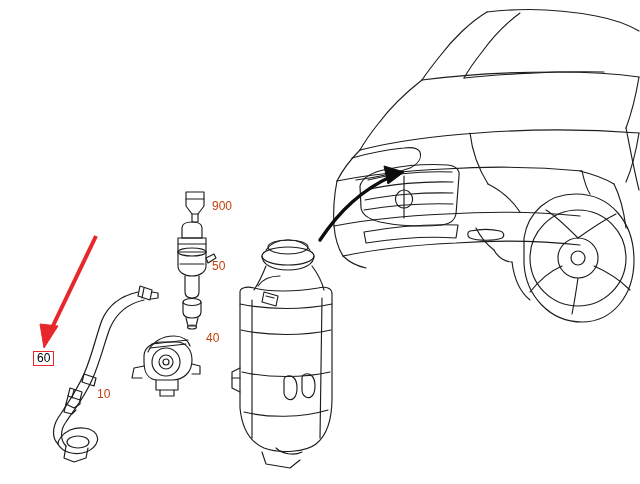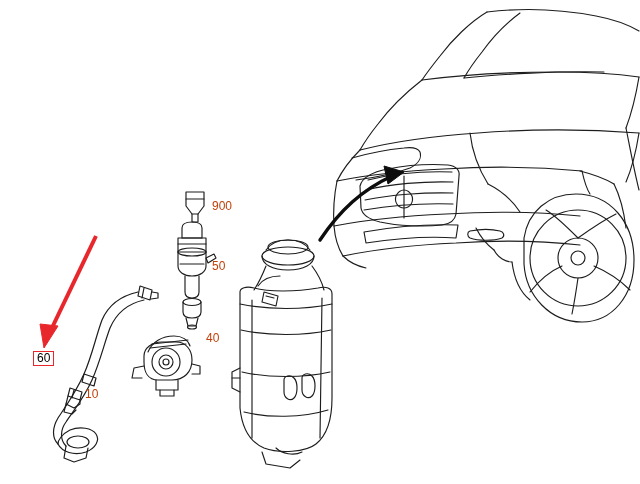--- a/index.html
+++ b/index.html
@@ -223,15 +223,15 @@
     <g>
       <path d="M320 240 C 340 210 362 190 392 176" stroke="#0d0d0d" stroke-width="3.4" fill="none" stroke-linecap="round"></path>
       <path d="M404 172 L 384 166 L 388 184 Z" fill="#0d0d0d" stroke="#0d0d0d" stroke-width="1"></path>
     </g>
   </svg>
 
   <div class="lbl" style="left:212px; top:200px;">900</div>
   <div class="lbl" style="left:212px; top:260px;">50</div>
   <div class="lbl" style="left:206px; top:332px;">40</div>
   <div class="lbl-boxed" style="left:33px; top:351px;text-align:center;">60</div>
-  <div class="lbl" style="left:85px; top:388px;">10</div>
+  <div class="lbl" style="left:85px; top:388px;padding-left:12px;">10</div>
 
 </div>
 
 </body></html>

